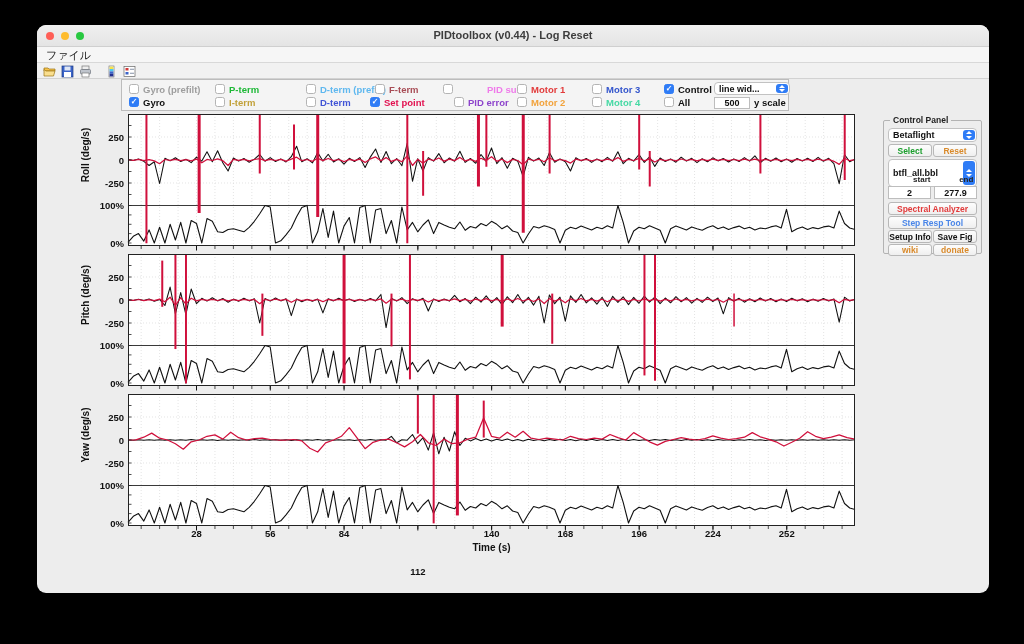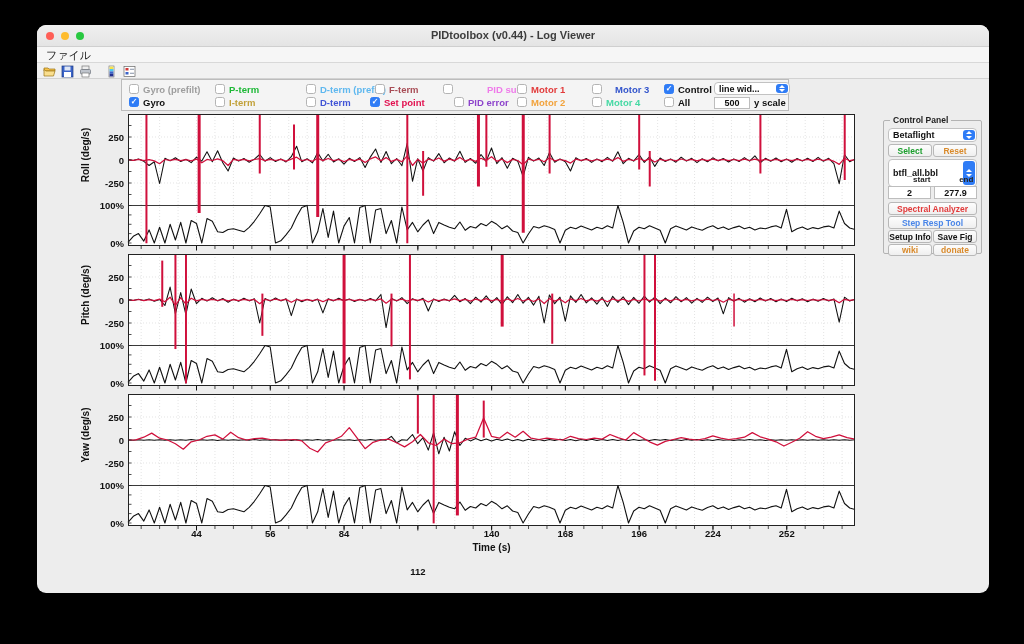--- a/index.html
+++ b/index.html
@@ -50,21 +50,21 @@
   #xlabel{position:absolute;left:91px;top:517px;width:727px;text-align:center;font-size:10px;font-weight:bold;color:#111;}
 </style>
 </head>
 <body>
 
 <div id="window">
   <div id="titlebar">
     <div class="tl" style="left: 9px; background: rgb(255, 95, 87);"></div>
     <div class="tl" style="left: 24px; background: rgb(254, 188, 46);"></div>
     <div class="tl" style="left: 39px; background: rgb(40, 200, 64);"></div>
-    <div id="title">PIDtoolbox (v0.44) - Log Viewer</div>
+    <div id="title">PIDtoolbox (v0.44) - Log Reset</div>
   </div>
 
   <div id="menubar">
     <span id="menu-file">ファイル</span>
   </div>
 
   <div id="toolbar">
       <span class="tbicon"><svg viewBox="0 0 13 13">
           <path d="M1 3h4l1 1h6v2H1z" fill="#f7c34d" stroke="#9a7416" stroke-width=".7"></path>
           <path d="M1 11V4.5L3 6h9l-1.5 5z" fill="#fadf8f" stroke="#9a7416" stroke-width=".7"></path>
@@ -140,21 +140,21 @@
       <div class="litem" style="left: 395px; top: 3px;">
         <span class="cb"></span>
         <span class="llabel" style="color: rgb(226, 59, 59);">Motor 1</span>
       </div>
       <div class="litem" style="left: 395px; top: 16px;">
         <span class="cb"></span>
         <span class="llabel" style="color: rgb(242, 163, 60);">Motor 2</span>
       </div>
       <div class="litem" style="left: 470px; top: 3px;">
         <span class="cb"></span>
-        <span class="llabel" style="color: rgb(51, 85, 204); margin-left: 9px;">Motor 3</span>
+        <span class="llabel" style="color: rgb(51, 85, 204);">Motor 3</span>
       </div>
       <div class="litem" style="left: 470px; top: 16px;">
         <span class="cb"></span>
         <span class="llabel" style="color: rgb(70, 217, 164);">Motor 4</span>
       </div>
       <div class="litem" style="left: 542px; top: 3px;">
         <span class="cb on">✓</span>
         <span class="llabel" style="color: rgb(17, 17, 17);">Control</span>
       </div>
       <div class="litem" style="left: 542px; top: 16px;">
@@ -603,21 +603,21 @@
       </svg>
       <div class="ytick" style="top: 17.5px;">250</div>
       <div class="ytick" style="top: 40.5px;">0</div>
       <div class="ytick" style="top: 63.5px;">-250</div>
       <div class="ytick" style="top: 86px;">100%</div>
       <div class="ytick" style="top: 123.5px;">0%</div>
       <div class="ylab">Yaw (deg/s)</div>
     </div>
 
   <div id="xaxis">
-      <span class="xtick" style="left: 68.5103px;">44</span>
+      <span class="xtick" style="left: 68.5103px;">28</span>
       <span class="xtick" style="left: 142.291px;">56</span>
       <span class="xtick" style="left: 216.071px;">84</span>
       <span class="xtick" style="left: 289.851px; margin-top: 38px;">112</span>
       <span class="xtick" style="left: 363.632px;">140</span>
       <span class="xtick" style="left: 437.412px;">168</span>
       <span class="xtick" style="left: 511.192px;">196</span>
       <span class="xtick" style="left: 584.973px;">224</span>
       <span class="xtick" style="left: 658.753px;">252</span>
     </div>
   <div id="xlabel">Time (s)</div>

